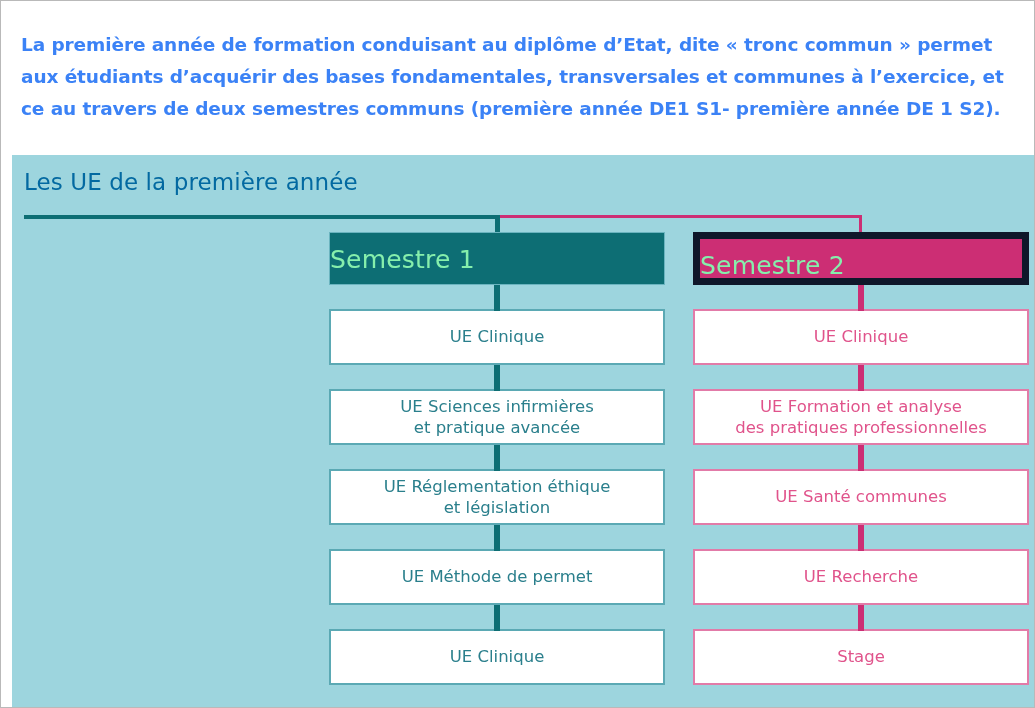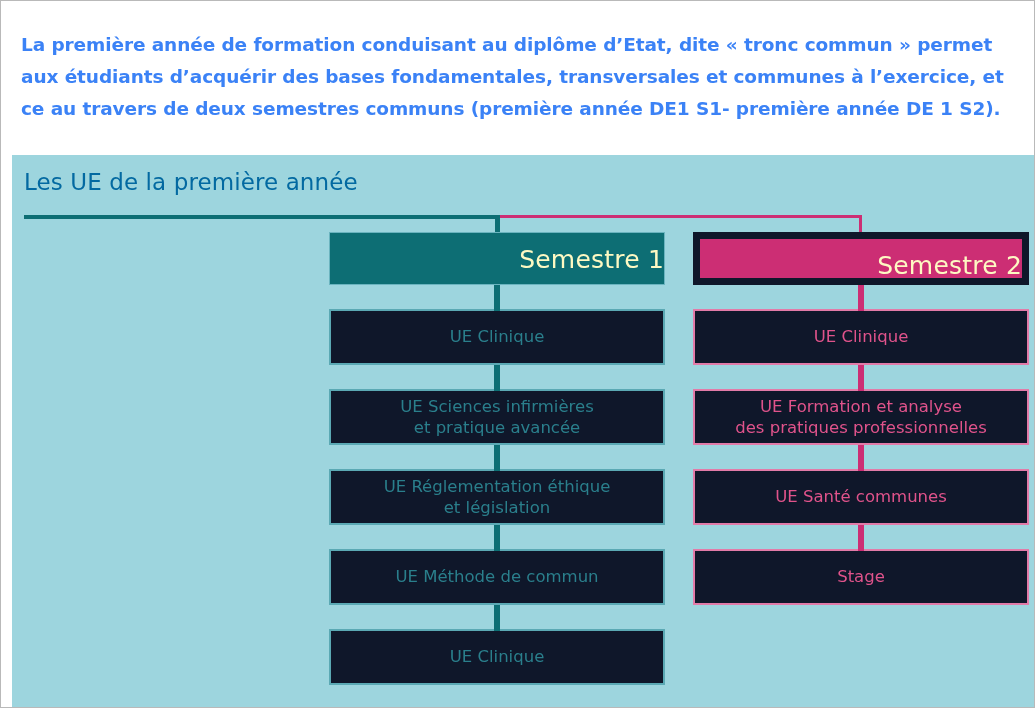--- a/index.html
+++ b/index.html
@@ -100,34 +100,34 @@
     top: 77px;
     width: 336px;
   }
   .column.s1 { left: 317px; }
   .column.s2 { left: 681px; }
 
   .col-header {
     position: relative;
     height: 53px;
     line-height: 53px;
-    text-align: right;
-    color: #fef9c3;
+    text-align: left;
+    color: #86efac;
     font-size: 25px;
     font-weight: 400;
     letter-spacing: 0.2px;
   }
   .s1 .col-header { background: #0d6e74; border: 1px solid #6ab4bf; }
   .s2 .col-header { background: #cc2e74; border: 7px solid #0f172a; }
 
   .node {
     position: relative;
     margin-top: 24px;
     height: 56px;
-    background: #0f172a;
+    background: #ffffff;
     display: flex;
     align-items: center;
     justify-content: center;
     text-align: center;
     font-size: 16.5px;
     line-height: 1.28;
     padding: 0 10px;
   }
   .s1 .node { border: 2px solid #5ba9b4; color: #2a7f8c; }
   .s2 .node { border: 2px solid #e27ba8; color: #e0538b; }
@@ -170,37 +170,40 @@
       <div class="node">
           <span class="node-text">UE Clinique</span>
         </div>
       <div class="node">
           <span class="node-text">UE Sciences infirmières<br>et pratique avancée</span>
         </div>
       <div class="node">
           <span class="node-text">UE Réglementation éthique<br>et législation</span>
         </div>
       <div class="node">
-          <span class="node-text">UE Méthode de commun</span>
+          <span class="node-text">UE Méthode de permet</span>
         </div>
       <div class="node">
           <span class="node-text">UE Clinique</span>
         </div>
     </div>
 
     <div class="column s2">
       <div class="col-header">Semestre 2</div>
       <div class="node">
           <span class="node-text">UE Clinique</span>
         </div>
       <div class="node">
           <span class="node-text">UE Formation et analyse<br>des pratiques professionnelles</span>
         </div>
       <div class="node">
           <span class="node-text">UE Santé communes</span>
         </div>
       <div class="node">
+          <span class="node-text">UE Recherche</span>
+        </div>
+      <div class="node">
           <span class="node-text">Stage</span>
         </div>
     </div>
 
   </div>
 </div>
 
 </body></html>

